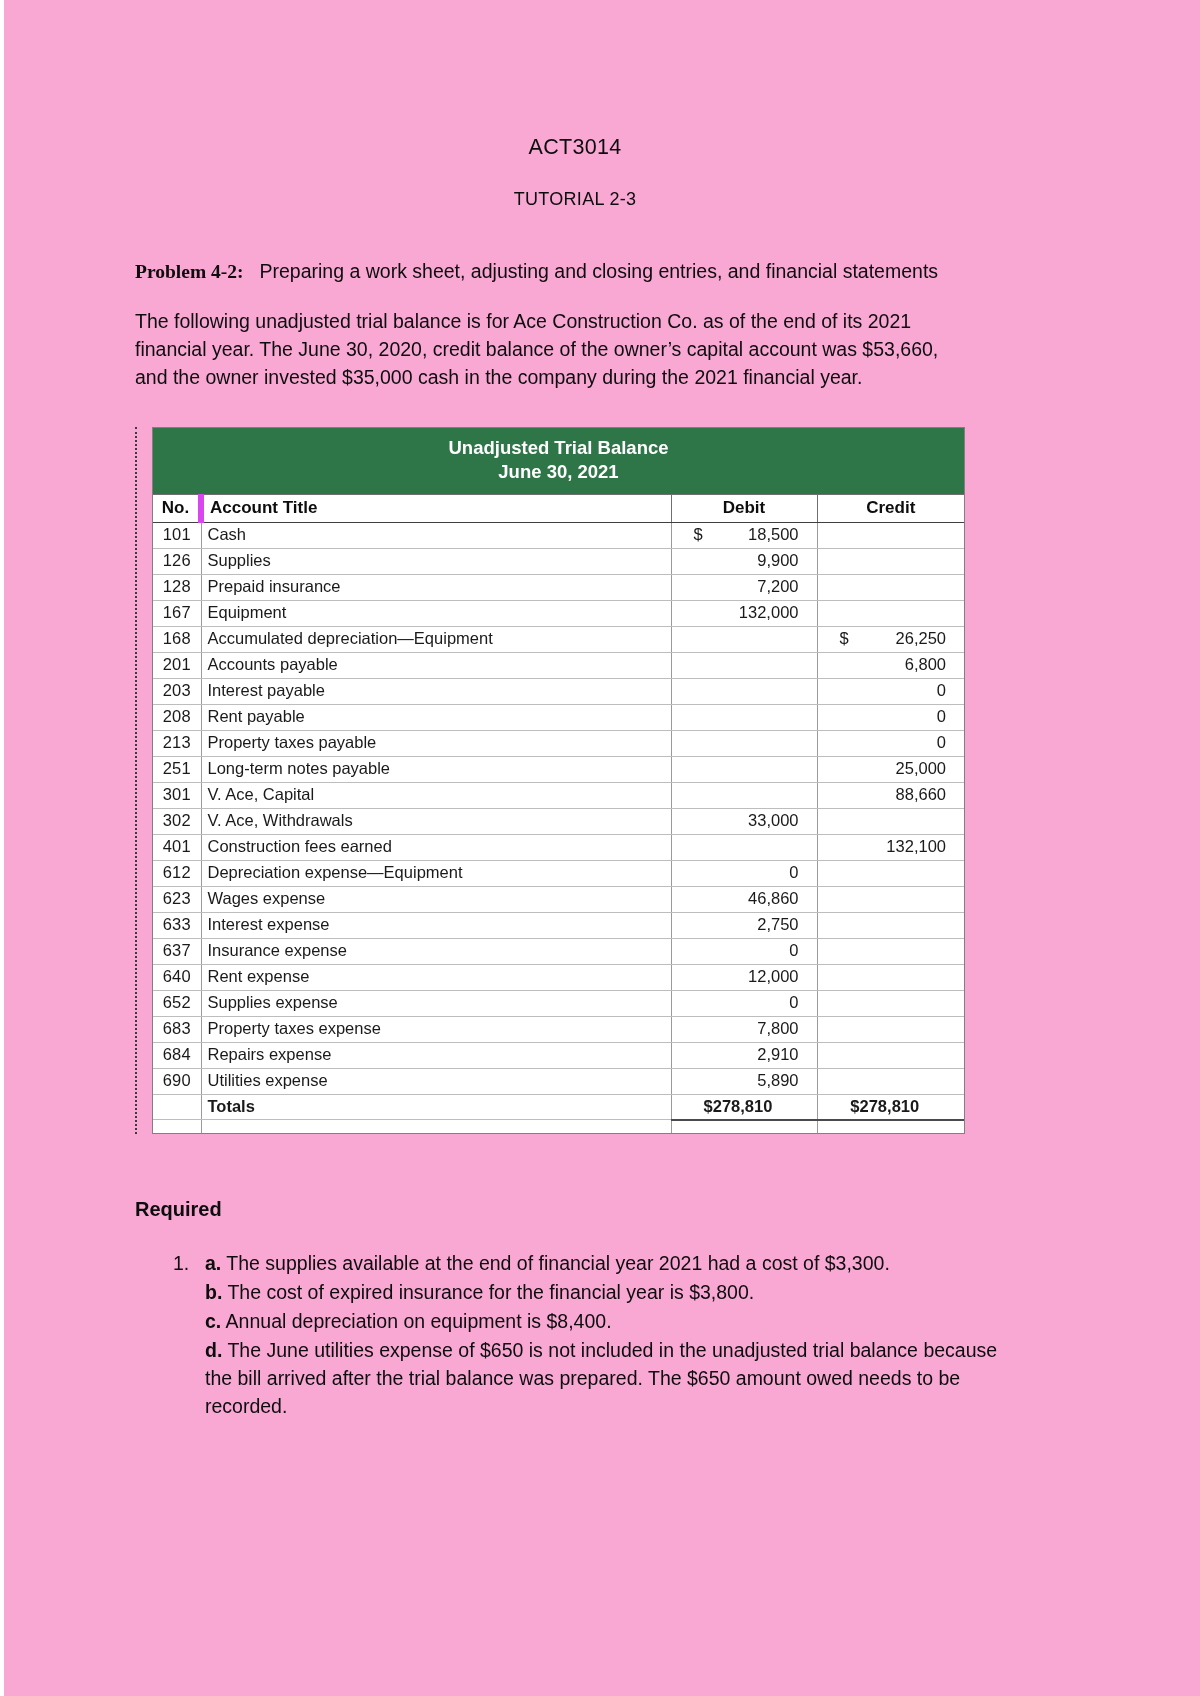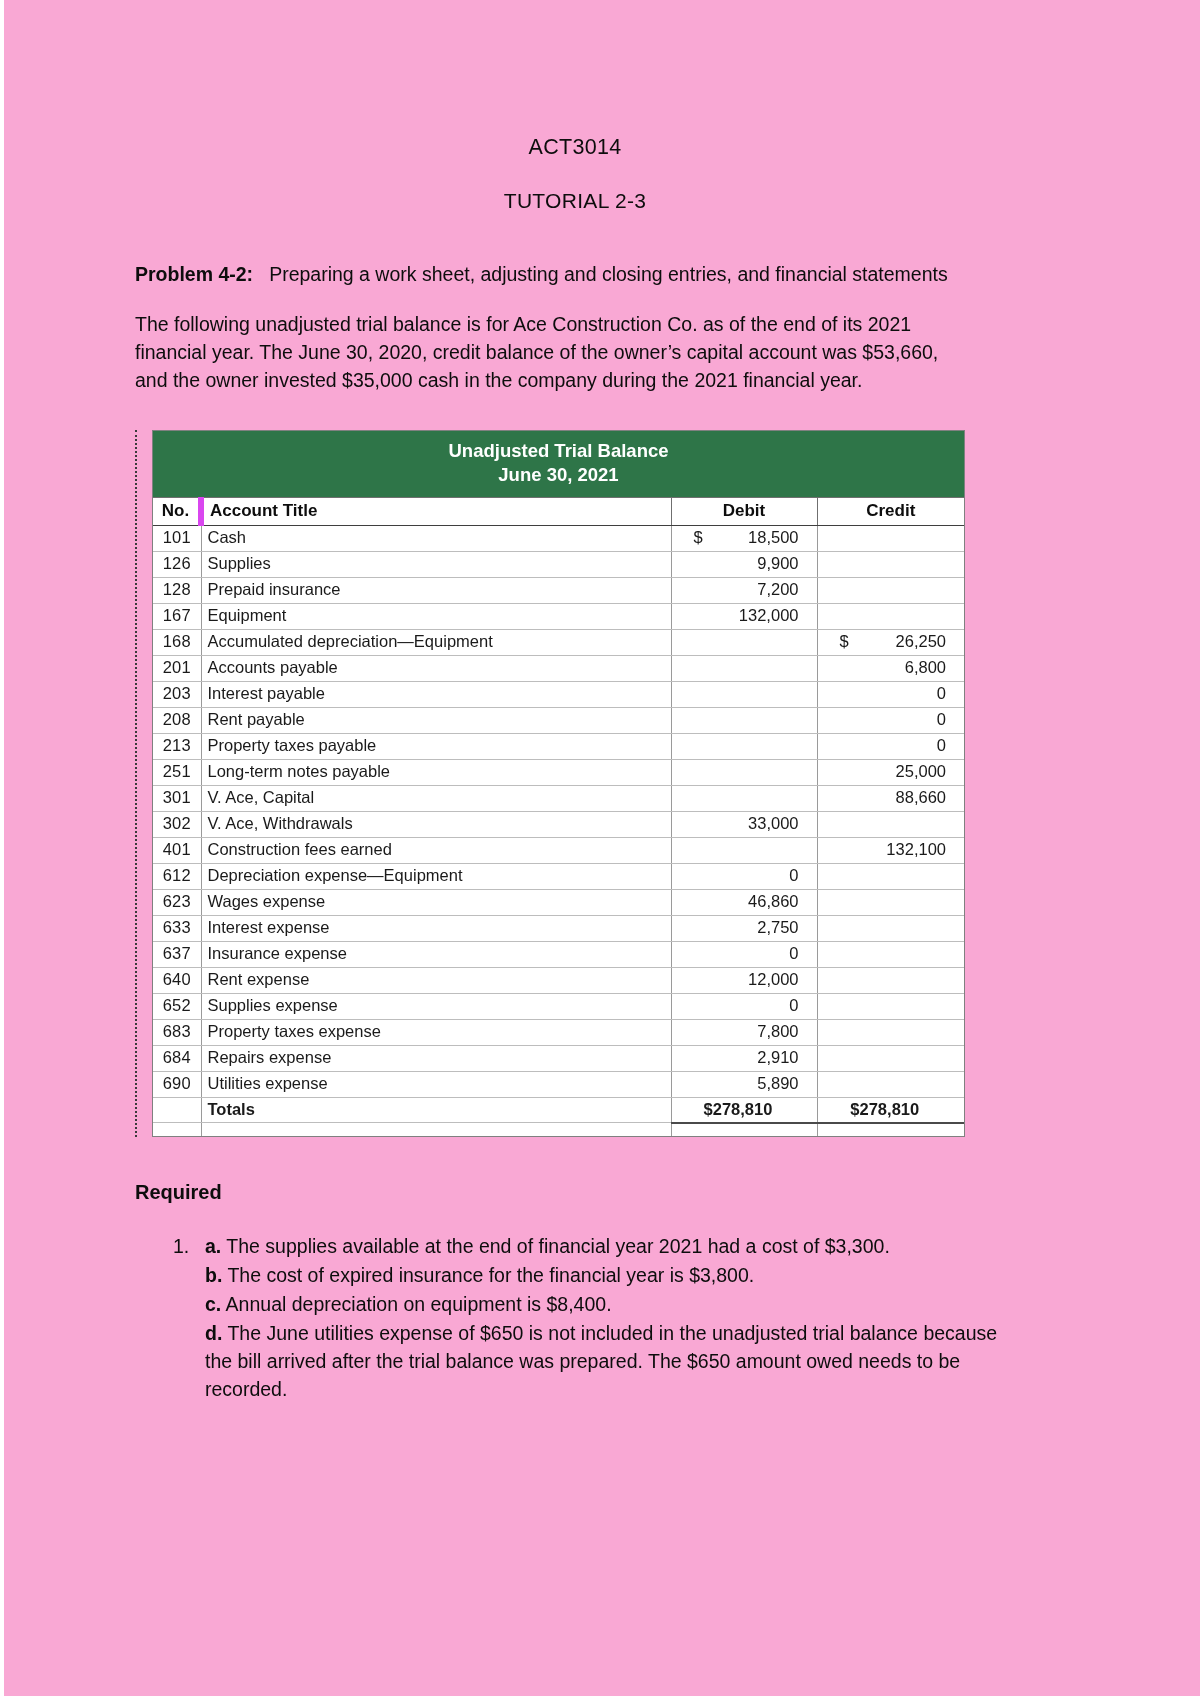--- a/index.html
+++ b/index.html
@@ -33,36 +33,37 @@
   .doc-title {
     text-align: center;
     font-size: 21.5px;
     letter-spacing: 0.3px;
     margin-top: 135px;
     font-weight: 400;
     color: #0d0d0d;
   }
   .doc-subtitle {
     text-align: center;
-    font-size: 21px;
+    font-size: 18px;
     letter-spacing: 0.3px;
     margin-top: 29px;
     font-weight: 400;
     color: #0d0d0d;
   }
 
   
   .problem-block {
     margin-top: 48px;
     font-size: 19.5px;
     line-height: 1.42;
     color: #0d0d0d;
   }
   .problem-label {
     font-weight: bold;
+    font-family: Liberation Serif, serif;
   }
   .problem-gap {
     display: inline-block;
     width: 16px;
   }
 
   
   .intro {
     margin-top: 21px;
     font-size: 19.5px;
@@ -177,21 +178,21 @@
     border-bottom: none;
     padding: 0;
   }
   tr.closing td.d-no { border-right: 1px solid #9a9a9a; border-top: none;}
   tr.closing td.d-title { border-top: none; }
   tr.closing td.d-debit,
   tr.closing td.d-credit { border-left: 1px solid #9a9a9a; }
 
   
   .required-head {
-    margin-top: 44px;
+    margin-top: 64px;
     font-size: 20px;
     font-weight: bold;
     color: #0d0d0d;
   }
   .req-list {
     margin: 28px 0 0 0;
     padding: 0;
     list-style: none;
     font-size: 19.5px;
     line-height: 1.44;

